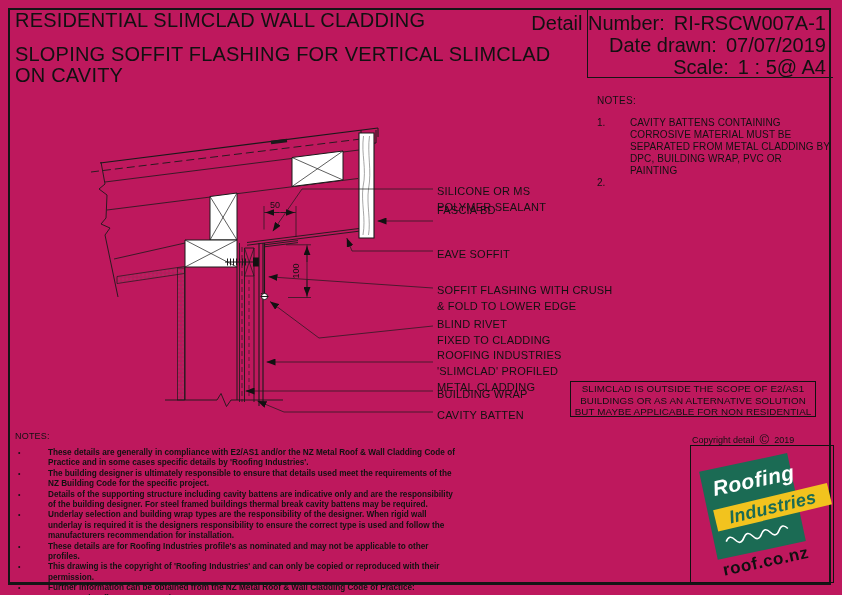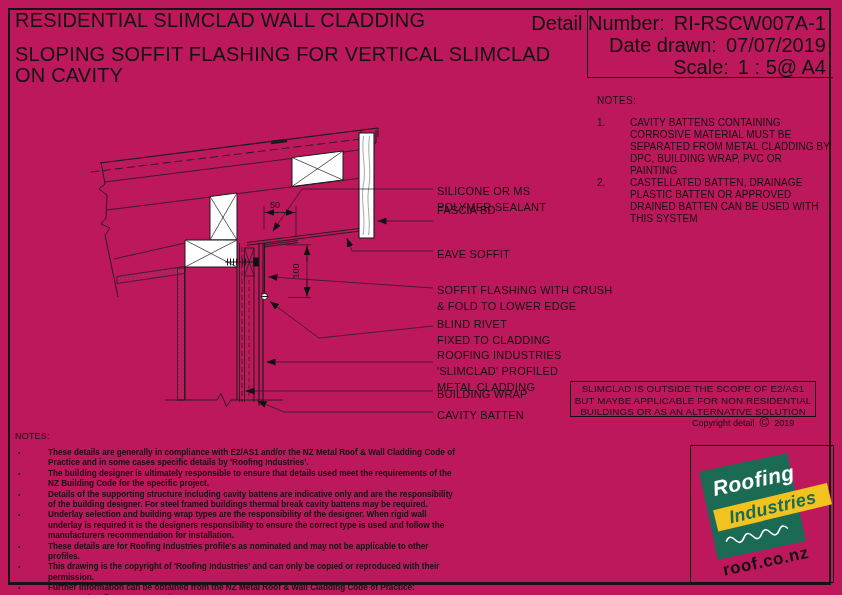--- a/index.html
+++ b/index.html
@@ -18,21 +18,21 @@
   .rnotes .rn-head{margin-bottom:11px;letter-spacing:.3px;}
   .rn-item{display:flex;}
   .rn-num{width:33px;flex:0 0 33px;line-height:12px;}
   .rn-text{white-space:pre-line;line-height:12px;letter-spacing:.1px;}
   
   .callout{position:absolute;left:437px;font-size:11px;line-height:16px;letter-spacing:.2px;white-space:pre-line;}
   .dim{position:absolute;font-size:9px;text-align:center;}
   
   .scope{position:absolute;left:570px;top:381px;width:246px;height:36px;border:1.2px solid #111;box-sizing:border-box;text-align:center;font-size:9.8px;line-height:11.6px;padding-top:1px;letter-spacing:.1px;}
   
-  .copyr{position:absolute;left:692px;top:415px;font-size:9px;white-space:nowrap;}
+  .copyr{position:absolute;left:692px;top:432px;font-size:9px;white-space:nowrap;}
   .copyr .csym{font-size:13px;vertical-align:-1px;margin:0 5px;}
   
   .bnotes{position:absolute;left:15px;top:431px;width:460px;font-size:8.2px;}
   .bn-head{margin-bottom:7px;font-size:9px;letter-spacing:.2px;}
   .bn-item{display:flex;}
   .bn-bullet{width:33px;flex:0 0 33px;font-size:7px;padding-top:1px;padding-left:3px;box-sizing:border-box;}
   .bn-text{width:410px;line-height:10.4px;letter-spacing:0;font-weight:bold;}
   
   .logo-frame{position:absolute;left:690px;top:445px;width:144px;height:138px;border:1.2px solid #111;box-sizing:border-box;}
   .logo-rot{position:absolute;left:8px;top:6px;width:122px;height:122px;transform:rotate(-12deg);transform-origin:50% 50%;}
@@ -70,24 +70,20 @@
     <div class="rn-head">NOTES:</div>
     <div class="rn-item">
       <span class="rn-num">1.</span>
       <span class="rn-text">CAVITY BATTENS CONTAINING
 CORROSIVE MATERIAL MUST BE
 SEPARATED FROM METAL CLADDING BY
 DPC, BUILDING WRAP, PVC OR PAINTING</span>
     </div>
     <div class="rn-item">
       <span class="rn-num">2.</span>
-      <span class="rn-text">CASTELLATED BATTEN, DRAINAGE
-PLASTIC BATTEN OR APPROVED
-DRAINED BATTEN CAN BE USED WITH
-THIS SYSTEM</span>
     </div>
   </div>
 
   <svg class="abs" style="left:0;top:0;" width="842" height="595" viewBox="0 0 842 595">
     <defs>
       <pattern id="stip" width="4" height="4" patternUnits="userSpaceOnUse">
         <circle cx="1" cy="1" r="0.55" fill="#555"></circle>
         <circle cx="3" cy="3" r="0.45" fill="#777"></circle>
       </pattern>
       <marker id="arr" markerUnits="userSpaceOnUse" markerWidth="9" markerHeight="7" refX="9" refY="3.5" orient="auto">
@@ -189,22 +185,22 @@
 'SLIMCLAD' PROFILED
 METAL CLADDING</div>
   <div class="callout" style="top:385.5px;">BUILDING WRAP</div>
   <div class="callout" style="top:406.5px;">CAVITY BATTEN</div>
 
   <div class="dim" style="left:263px;top:200px;width:24px;">50</div>
   <div class="dim" style="left:281px;top:266px;width:30px;height:10px;transform:rotate(-90deg);">100</div>
 
   <div class="scope">
     <div>SLIMCLAD IS OUTSIDE THE SCOPE OF E2/AS1</div>
+    <div>BUILDINGS OR AS AN ALTERNATIVE SOLUTION</div>
     <div>BUT MAYBE APPLICABLE FOR NON RESIDENTIAL</div>
-    <div>BUILDINGS OR AS AN ALTERNATIVE SOLUTION</div>
   </div>
 
   <div class="copyr">
     <span>Copyright detail</span><span class="csym">©</span><span>2019</span>
   </div>
 
   <div class="bnotes">
     <div class="bn-head">NOTES:</div>
     <div class="bn-item">
       <span class="bn-bullet">•</span>

